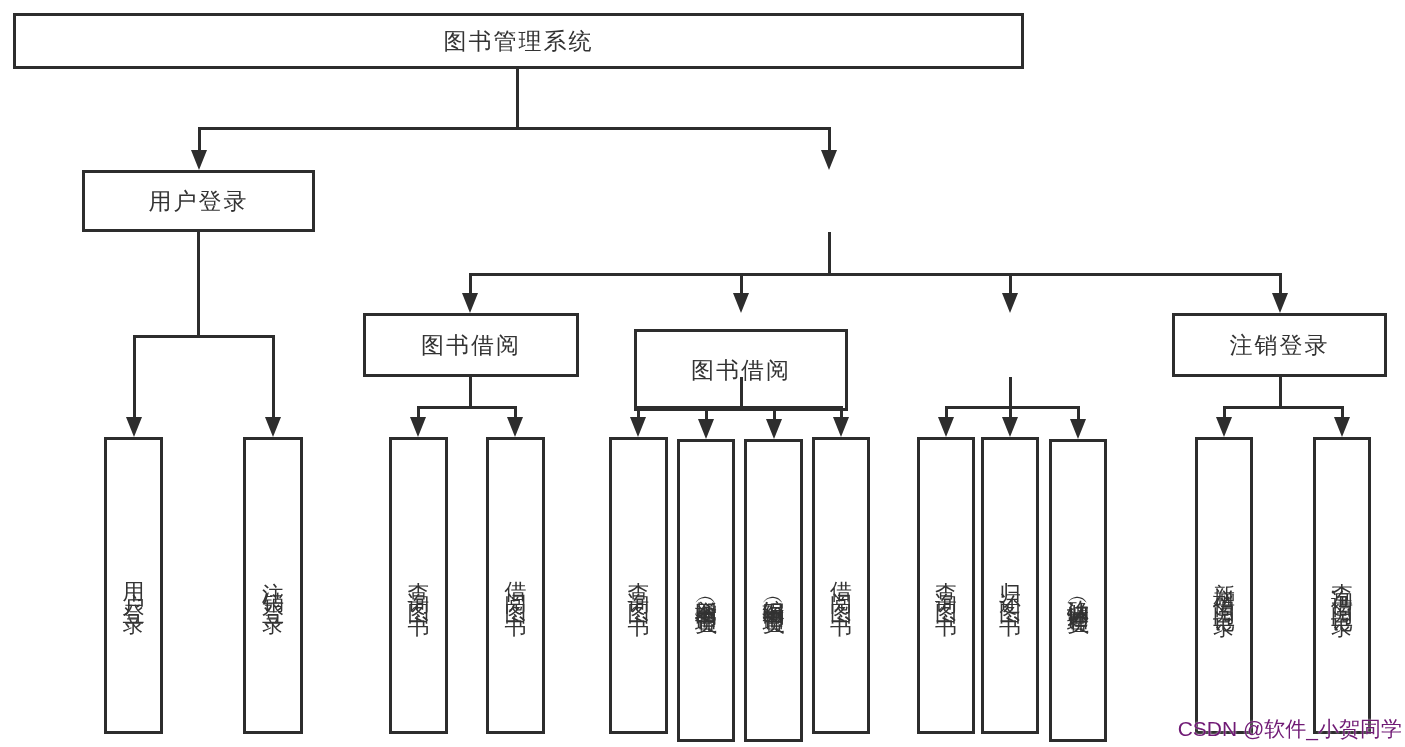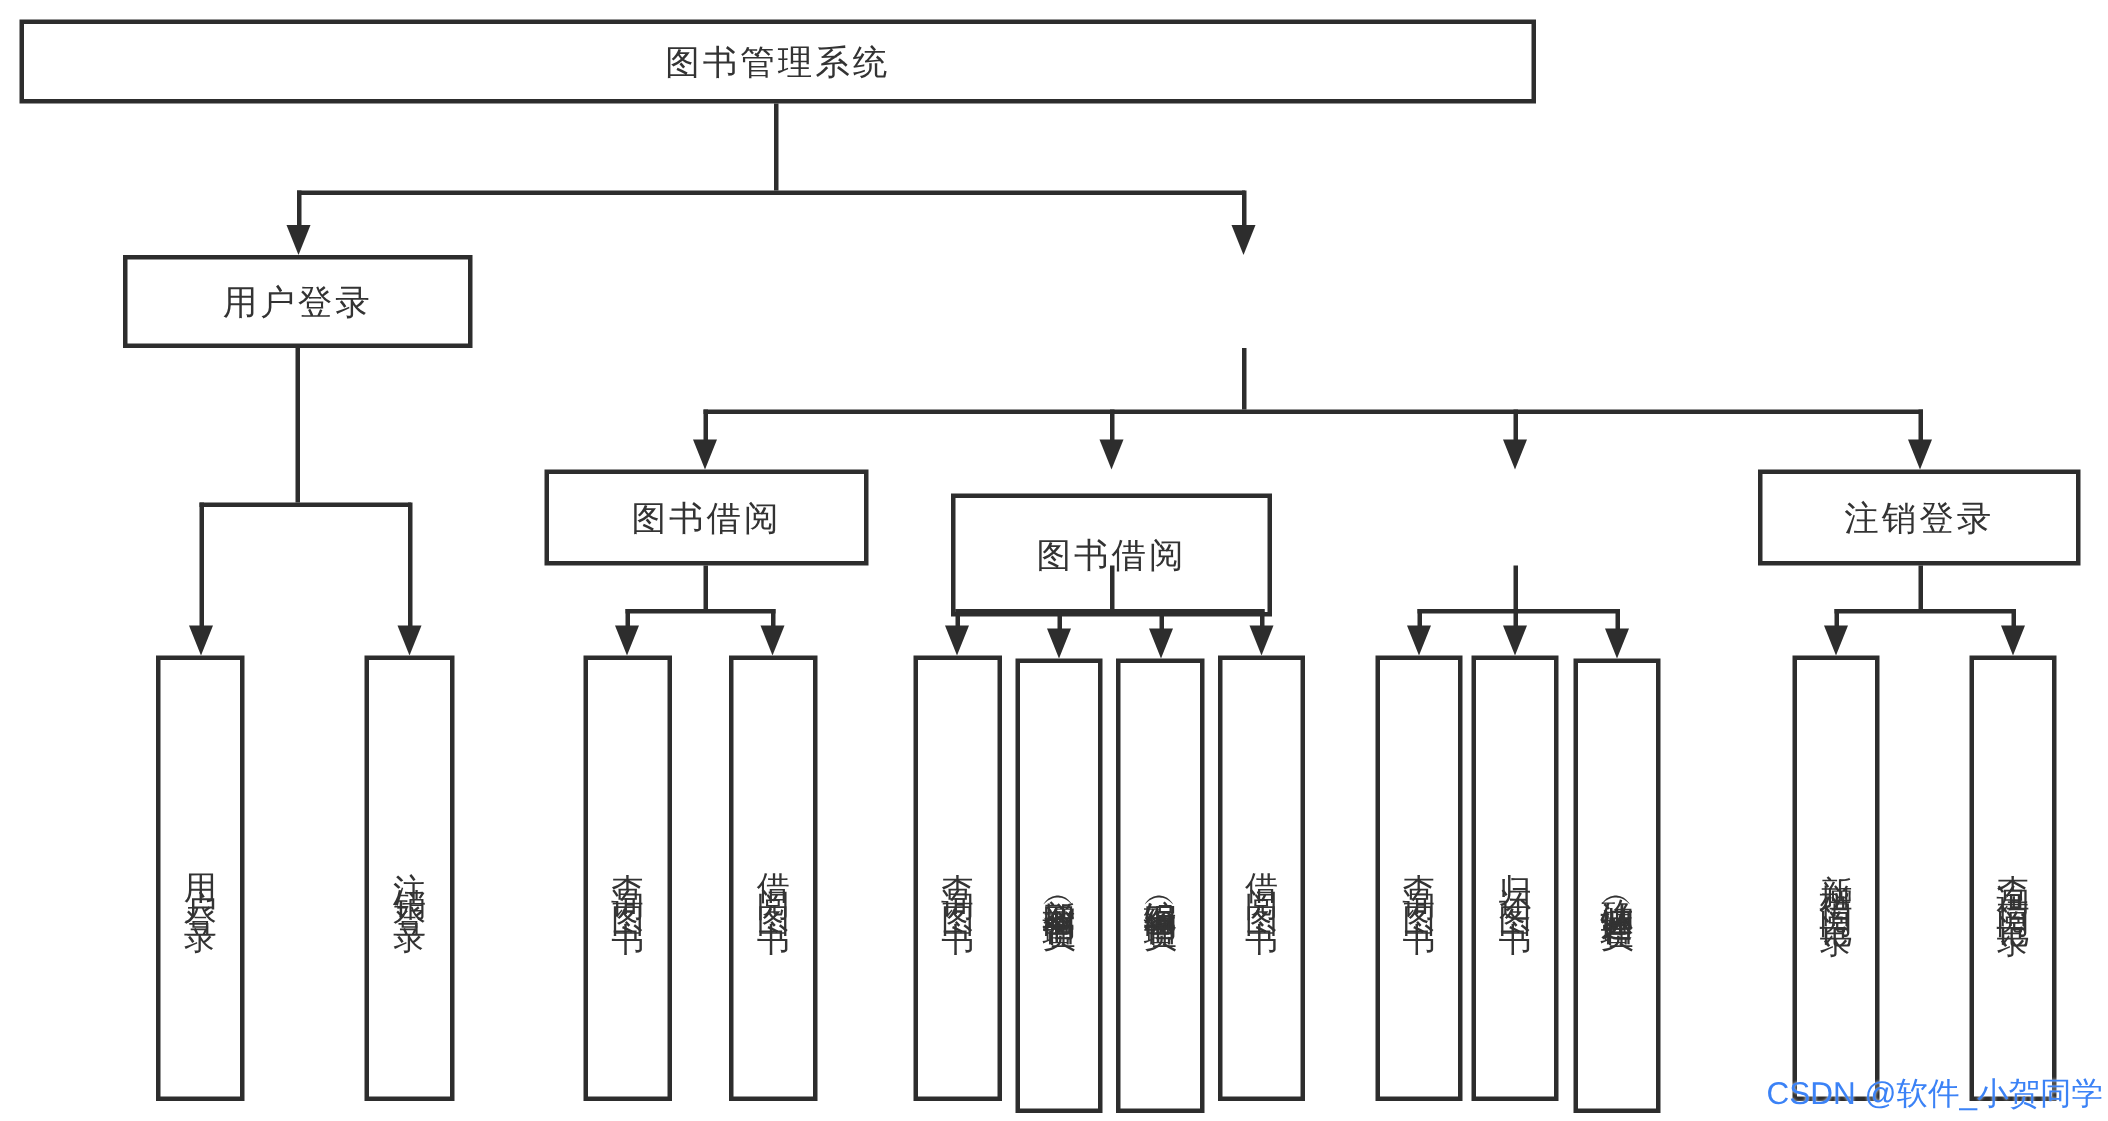--- a/index.html
+++ b/index.html
@@ -38,21 +38,21 @@
   .arrow{
     position:absolute;width:0;height:0;
     border-left:8px solid transparent;
     border-right:8px solid transparent;
     border-top:20px solid #2d2d2d;
   }
   .watermark{
     position:absolute;
     right:3px;bottom:4px;
     font-size:21px;
-    color:#3b82f6;
+    color:#701a75;
     text-shadow:0 0 2px rgba(255,255,255,0.9);
     z-index:10;
     white-space:nowrap;
   }
 </style>
 </head>
 <body>
 
 <div id="canvas">
 

